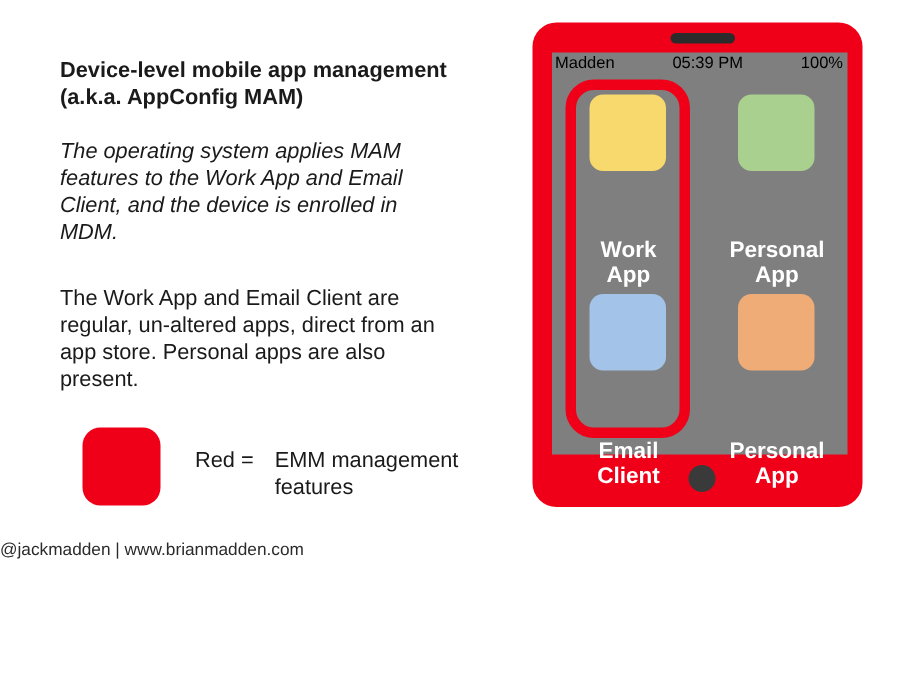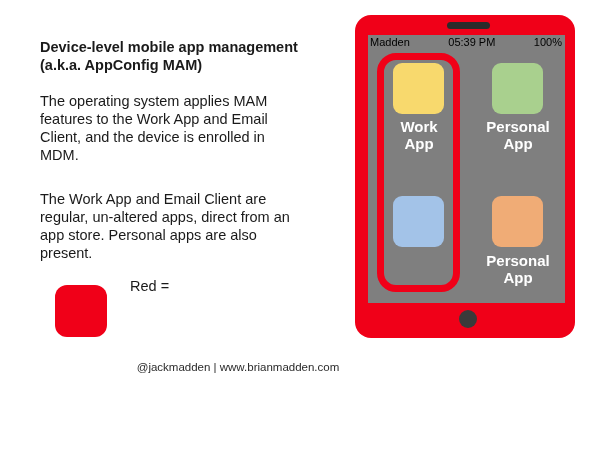--- a/index.html
+++ b/index.html
@@ -4,62 +4,64 @@
 <style>
   html,body{margin:0;padding:0;}
   body{
     width:600px;height:450px;position:relative;background:#ffffff;
     font-family:"Liberation Sans", sans-serif;color:#1a1a1a;overflow:hidden;
   }
   .abs{position:absolute;}
   
   .copy{left:40px;width:312px;font-size:14.5px;line-height:18px;white-space:pre-line;}
   .p1{top:38px;font-weight:bold;}
-  .p2{top:92px;}
+  .p2{top:92px;font-style:italic;}
   .p3{top:190px;}
   
   .legend-swatch{left:55px;top:285px;width:52px;height:52px;border-radius:12px;}
-  .legend-text{left:130px;top:277px;font-size:14.5px;line-height:18px;display:flex;gap:14px;}
+  .legend-text{left:130px;top:298px;font-size:14.5px;line-height:18px;display:flex;gap:14px;}
   .legend-body{white-space:pre-line;}
   
   .phone{left:355px;top:15px;width:220px;height:323px;border-radius:16px;}
   .speaker{left:92px;top:7px;width:43px;height:7px;border-radius:4px;background:#2b2b2b;}
   .screen{left:13px;top:20px;width:197px;height:268px;background:#7f7f7f;}
   .statusbar{left:0;top:0;width:100%;height:15px;display:flex;justify-content:space-between;
     box-sizing:border-box;padding:1px 3px 0 2px;font-size:11px;line-height:13px;color:#000;}
   .emm-outline{left:9px;top:18px;width:83px;height:239px;box-sizing:border-box;
     border:7px solid transparent;border-radius:19px;background:transparent;}
   .app-icon{width:51px;height:51px;border-radius:9px;}
   .icon-r1{top:28px;} .icon-r2{top:161px;}
   .icon-c1{left:25px;} .icon-c2{left:124px;}
   .app-label{width:100px;text-align:center;color:#ffffff;font-weight:bold;
-    font-size:15px;line-height:17px;white-space:pre-line;}
+    font-size:15px;line-height:17px;white-space:pre-line;margin-top:40px;}
   .label-r1{top:83px;} .label-r2{top:217px;}
   .label-c1{left:1px;} .label-c2{left:100px;}
   .home-button{left:104px;top:295px;width:18px;height:18px;border-radius:50%;background:#3a3a3a;}
   
-  .footer{left:0;top:361px;width:476px;text-align:center;font-size:11.5px;color:#2b2b2b;}
+  .footer{left:0;top:361px;width:476px;font-size:11.5px;color:#2b2b2b;}
 </style>
 </head>
 <body>
 
 <div class="abs copy p1">Device-level mobile app management
 (a.k.a. AppConfig MAM)</div>
 <div class="abs copy p2">The operating system applies MAM
 features to the Work App and Email
 Client, and the device is enrolled in
 MDM.</div>
 <div class="abs copy p3">The Work App and Email Client are
 regular, un-altered apps, direct from an
 app store. Personal apps are also
 present.</div>
 
 <div class="abs legend-swatch" style="background: rgb(240, 0, 24);"></div>
 <div class="abs legend-text">
   <span>Red =</span>
+  <span class="legend-body">EMM management
+features</span>
 </div>
 
 <div class="abs phone" style="background: rgb(240, 0, 24);">
   <div class="abs speaker"></div>
 
   <div class="abs screen" style="background: rgb(127, 127, 127);">
     <div class="abs statusbar">
       <span>Madden</span>
       <span>05:39 PM</span>
       <span>100%</span>
@@ -69,20 +71,22 @@
 
     <div class="abs app-icon icon-r1 icon-c1" style="background: rgb(248, 217, 109);"></div>
     <div class="abs app-icon icon-r1 icon-c2" style="background: rgb(169, 208, 142);"></div>
     <div class="abs app-icon icon-r2 icon-c1" style="background: rgb(163, 195, 232);"></div>
     <div class="abs app-icon icon-r2 icon-c2" style="background: rgb(240, 172, 118);"></div>
 
     <div class="abs app-label label-r1 label-c1">Work
 App</div>
     <div class="abs app-label label-r1 label-c2">Personal
 App</div>
+    <div class="abs app-label label-r2 label-c1">Email
+Client</div>
     <div class="abs app-label label-r2 label-c2">Personal
 App</div>
   </div>
 
   <div class="abs home-button"></div>
 </div>
 
 <div class="abs footer">@jackmadden | www.brianmadden.com</div>
 
 </body></html>

